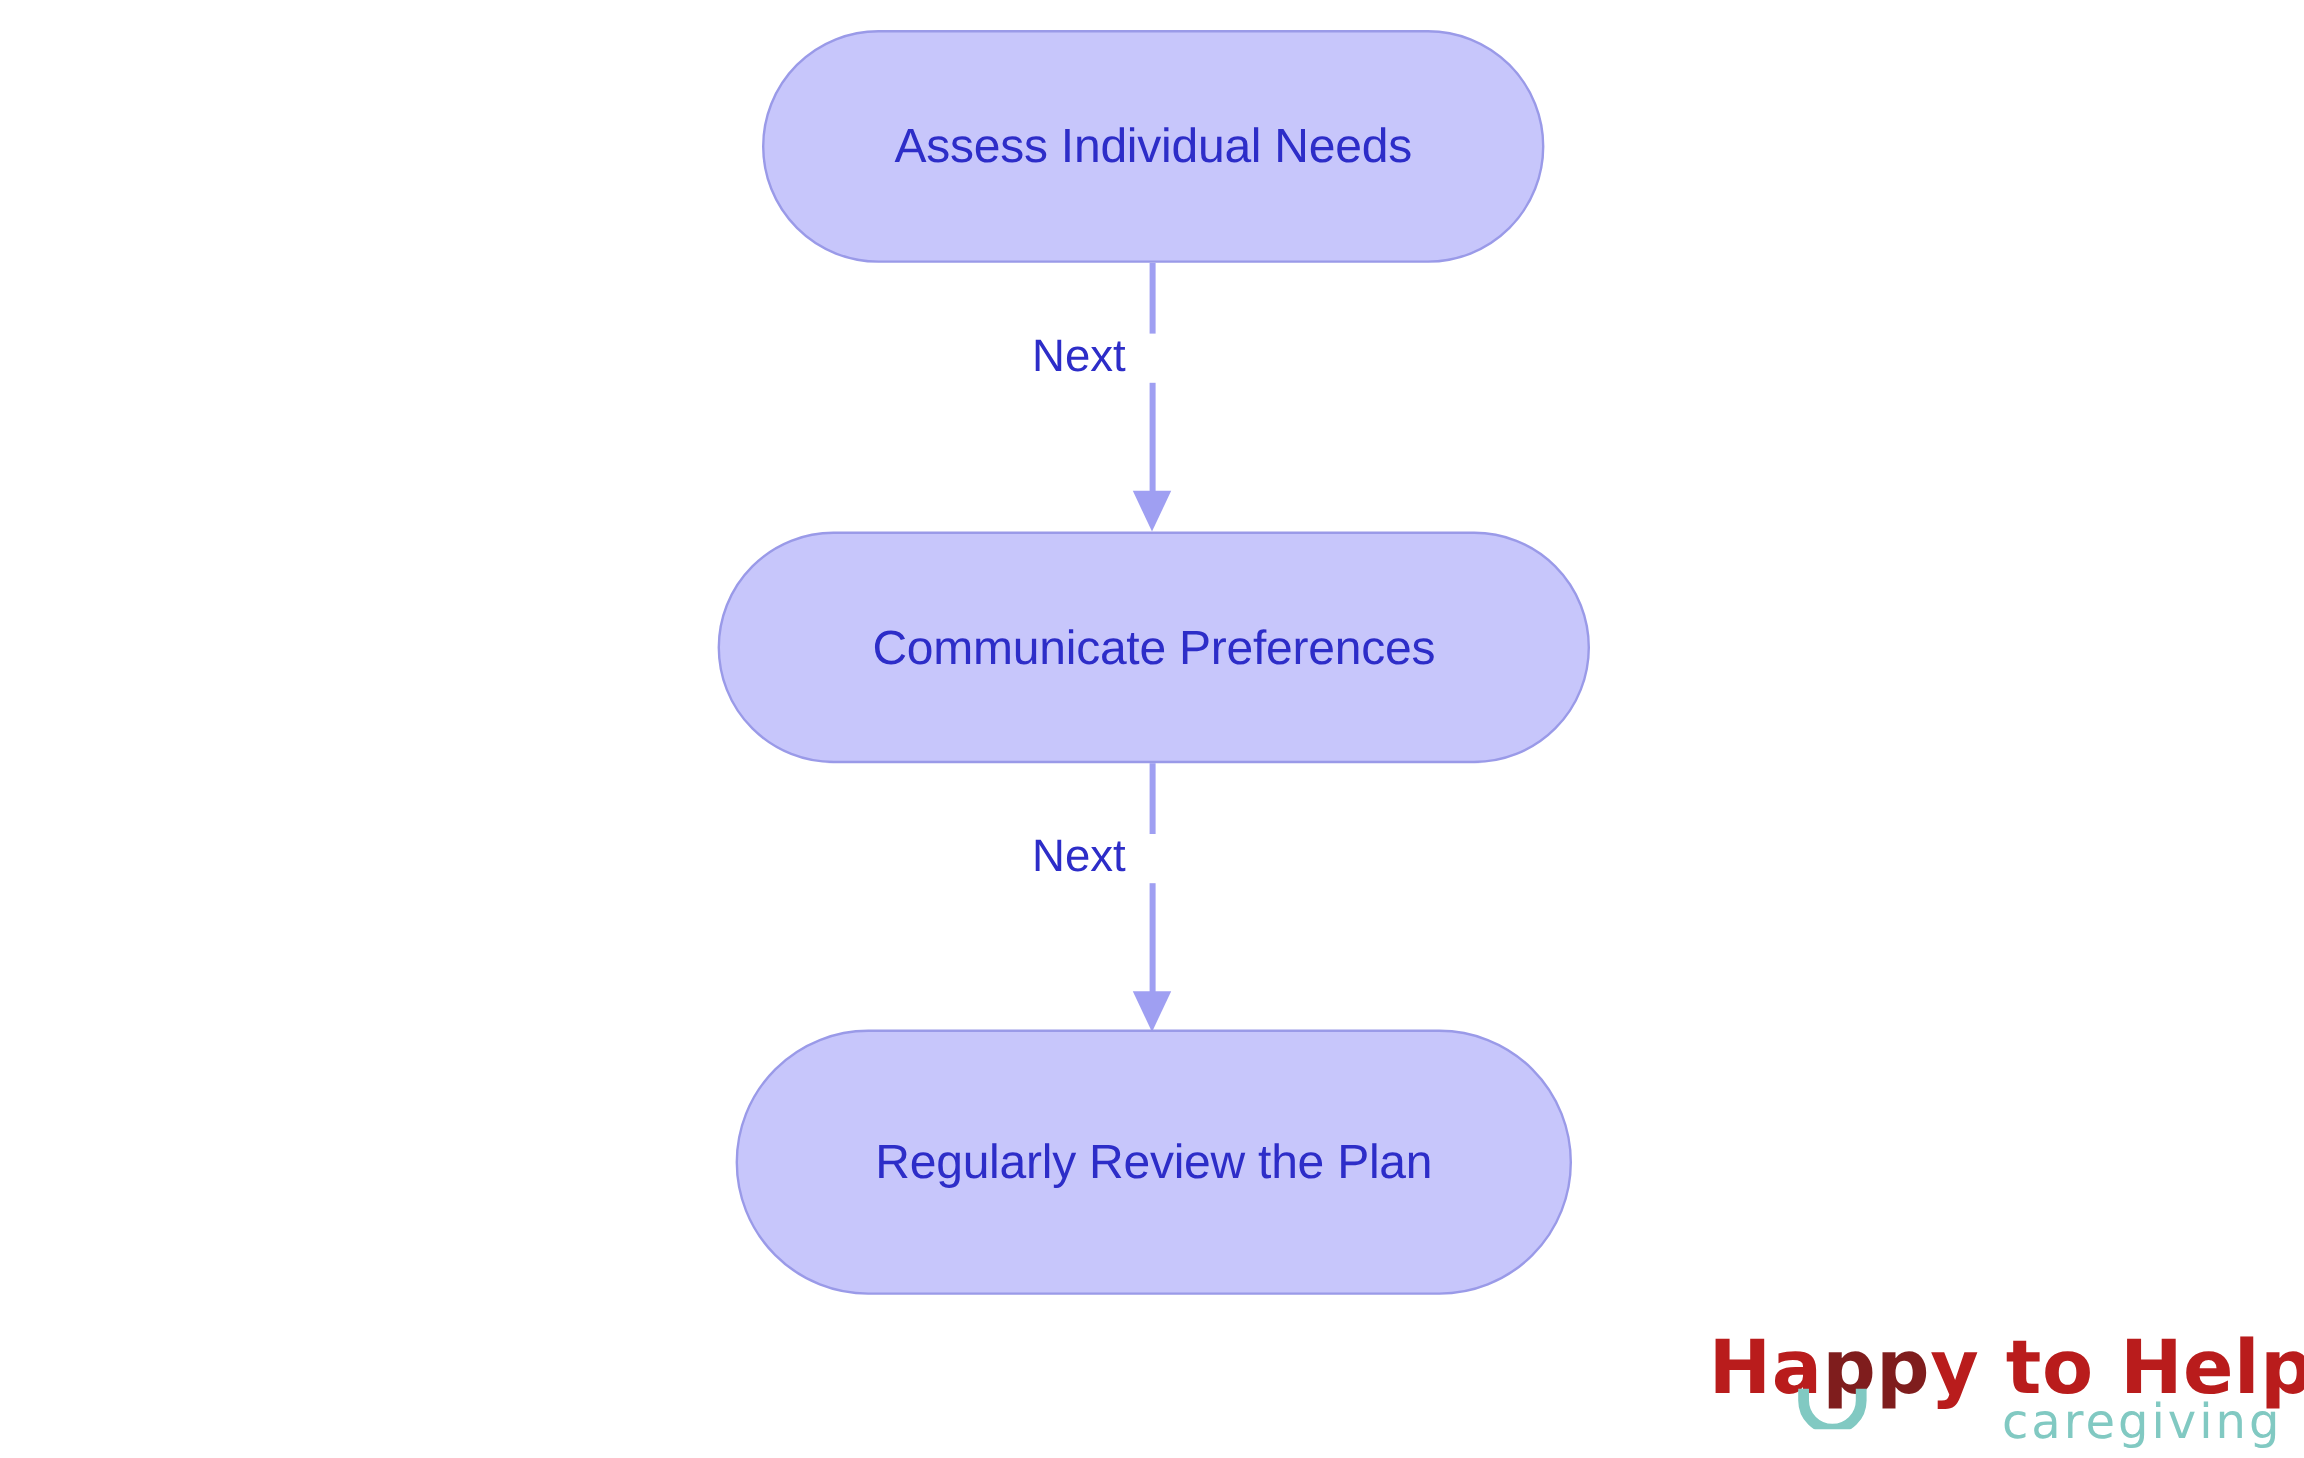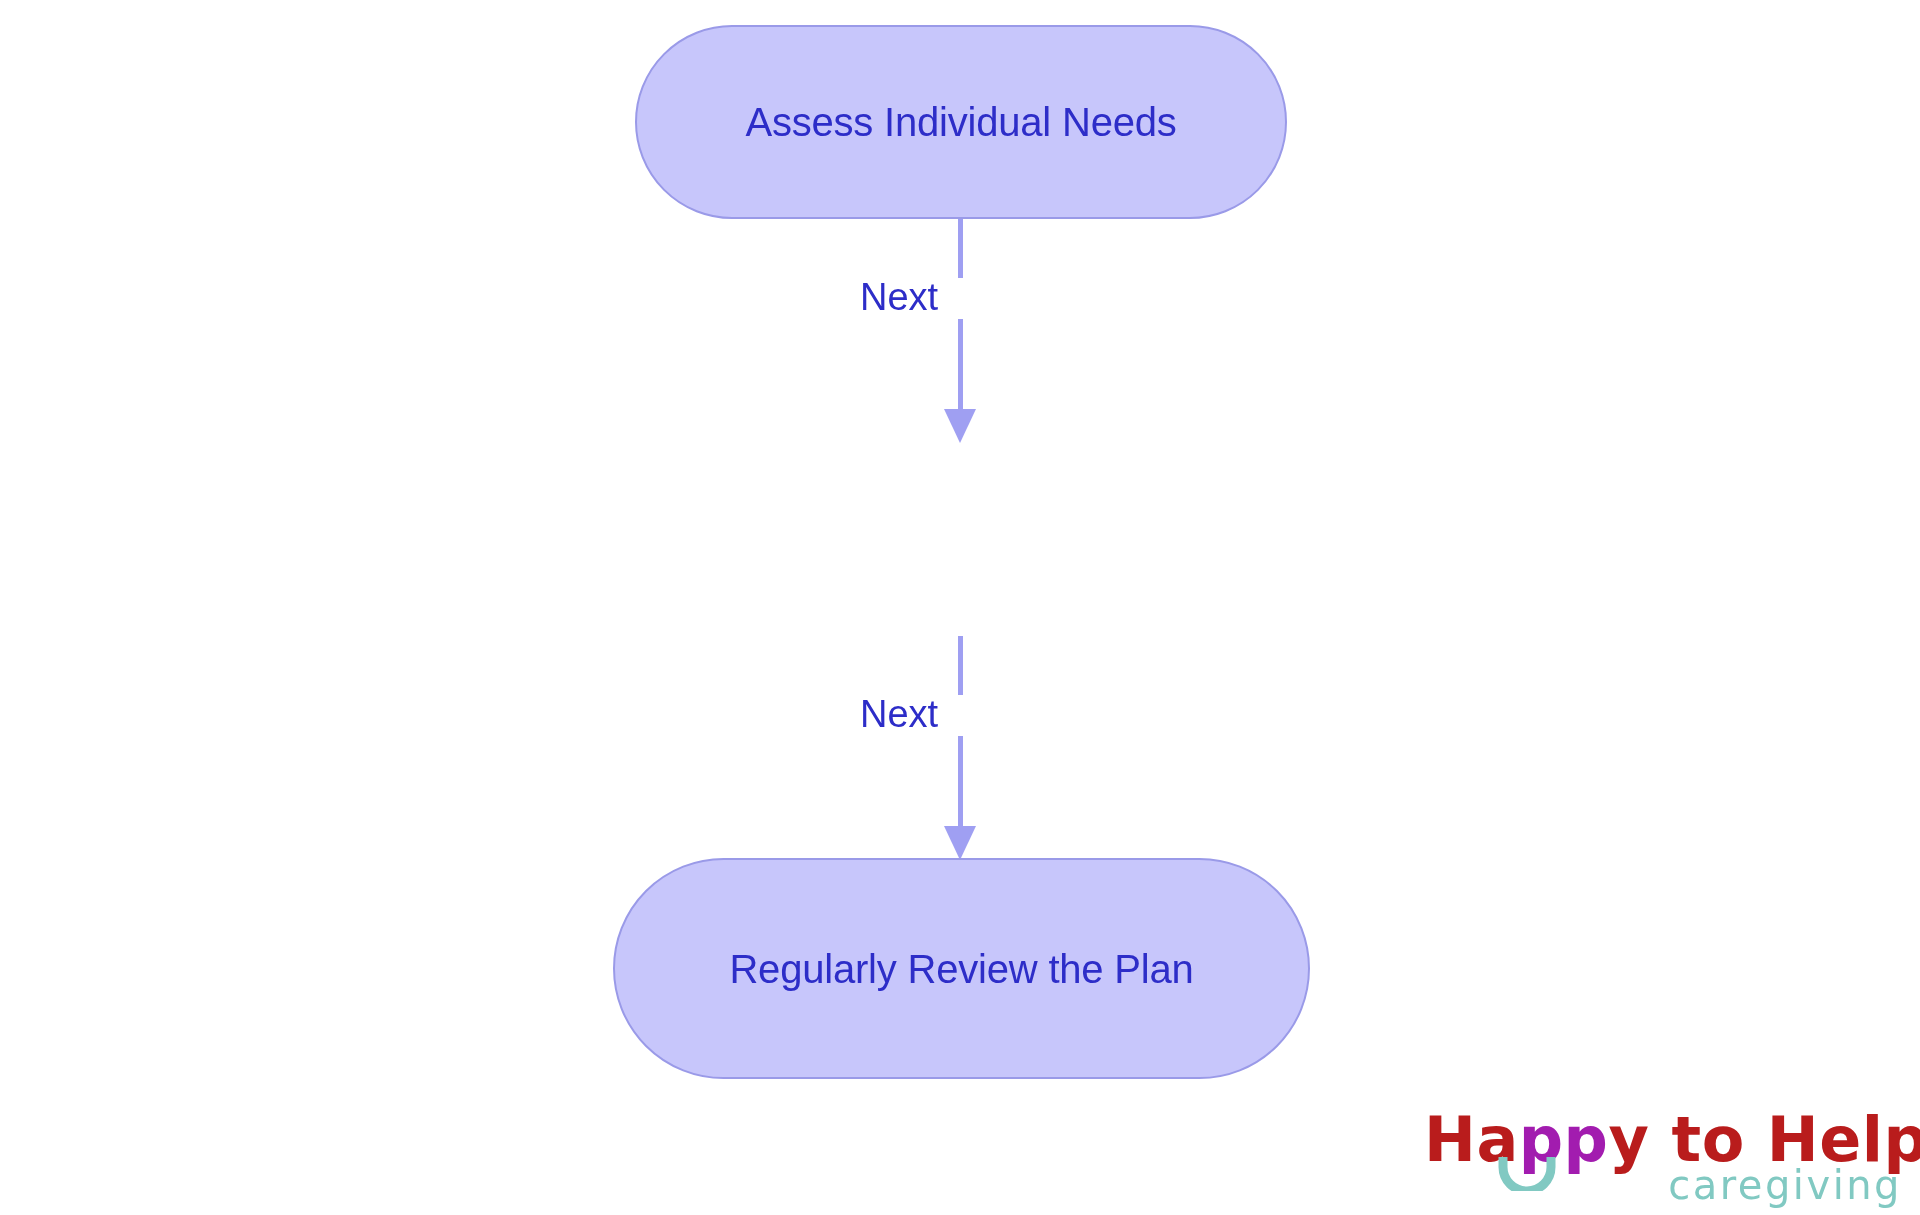--- a/index.html
+++ b/index.html
@@ -105,21 +105,21 @@
     left: 0;
     top: 0;
     font-family: "DejaVu Sans", sans-serif;
     font-size: 62px;
     font-weight: bold;
     letter-spacing: 0.5px;
     line-height: 70px;
     white-space: nowrap;
   }
   .logo-coral { color: #b91c1c; }
-  .logo-teal  { color: #a21caf; }
+  .logo-teal  { color: #7f1d1d; }
   .logo-smile {
     position: absolute;
     left: 74px;
     top: 52px;
     width: 58px;
     height: 34px;
   }
   .logo-tagline {
     position: absolute;
     right: 2px;
@@ -142,20 +142,23 @@
     <span class="node-label">Assess Individual Needs</span>
   </div>
 
   <div class="connector" id="connector-1">
     <div class="conn-line seg-top"></div>
     <div class="conn-label">Next</div>
     <div class="conn-line seg-bottom"></div>
     <div class="conn-arrow"></div>
   </div>
 
+  <div class="node" id="node-communicate">
+    <span class="node-label">Communicate Preferences</span>
+  </div>
 
   <div class="connector" id="connector-2">
     <div class="conn-line seg-top"></div>
     <div class="conn-label">Next</div>
     <div class="conn-line seg-bottom"></div>
     <div class="conn-arrow"></div>
   </div>
 
   <div class="node" id="node-review">
     <span class="node-label">Regularly Review the Plan</span>

